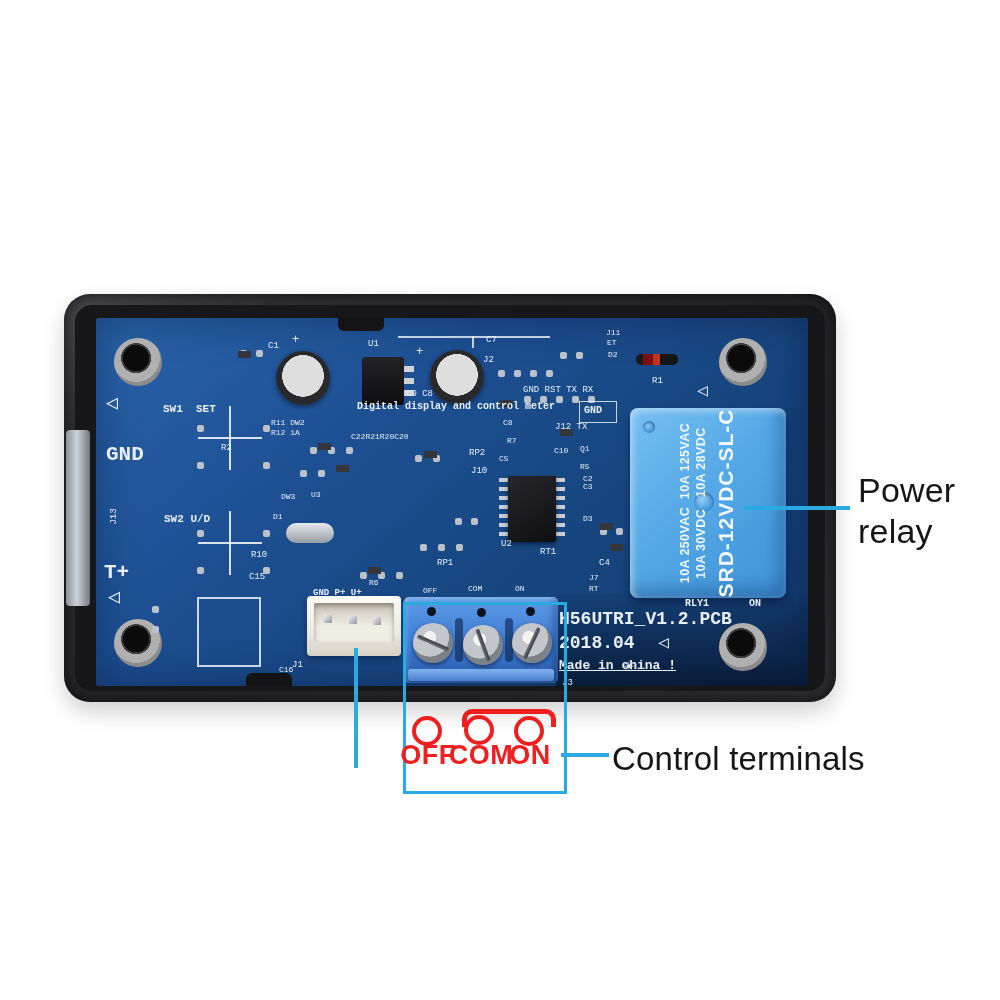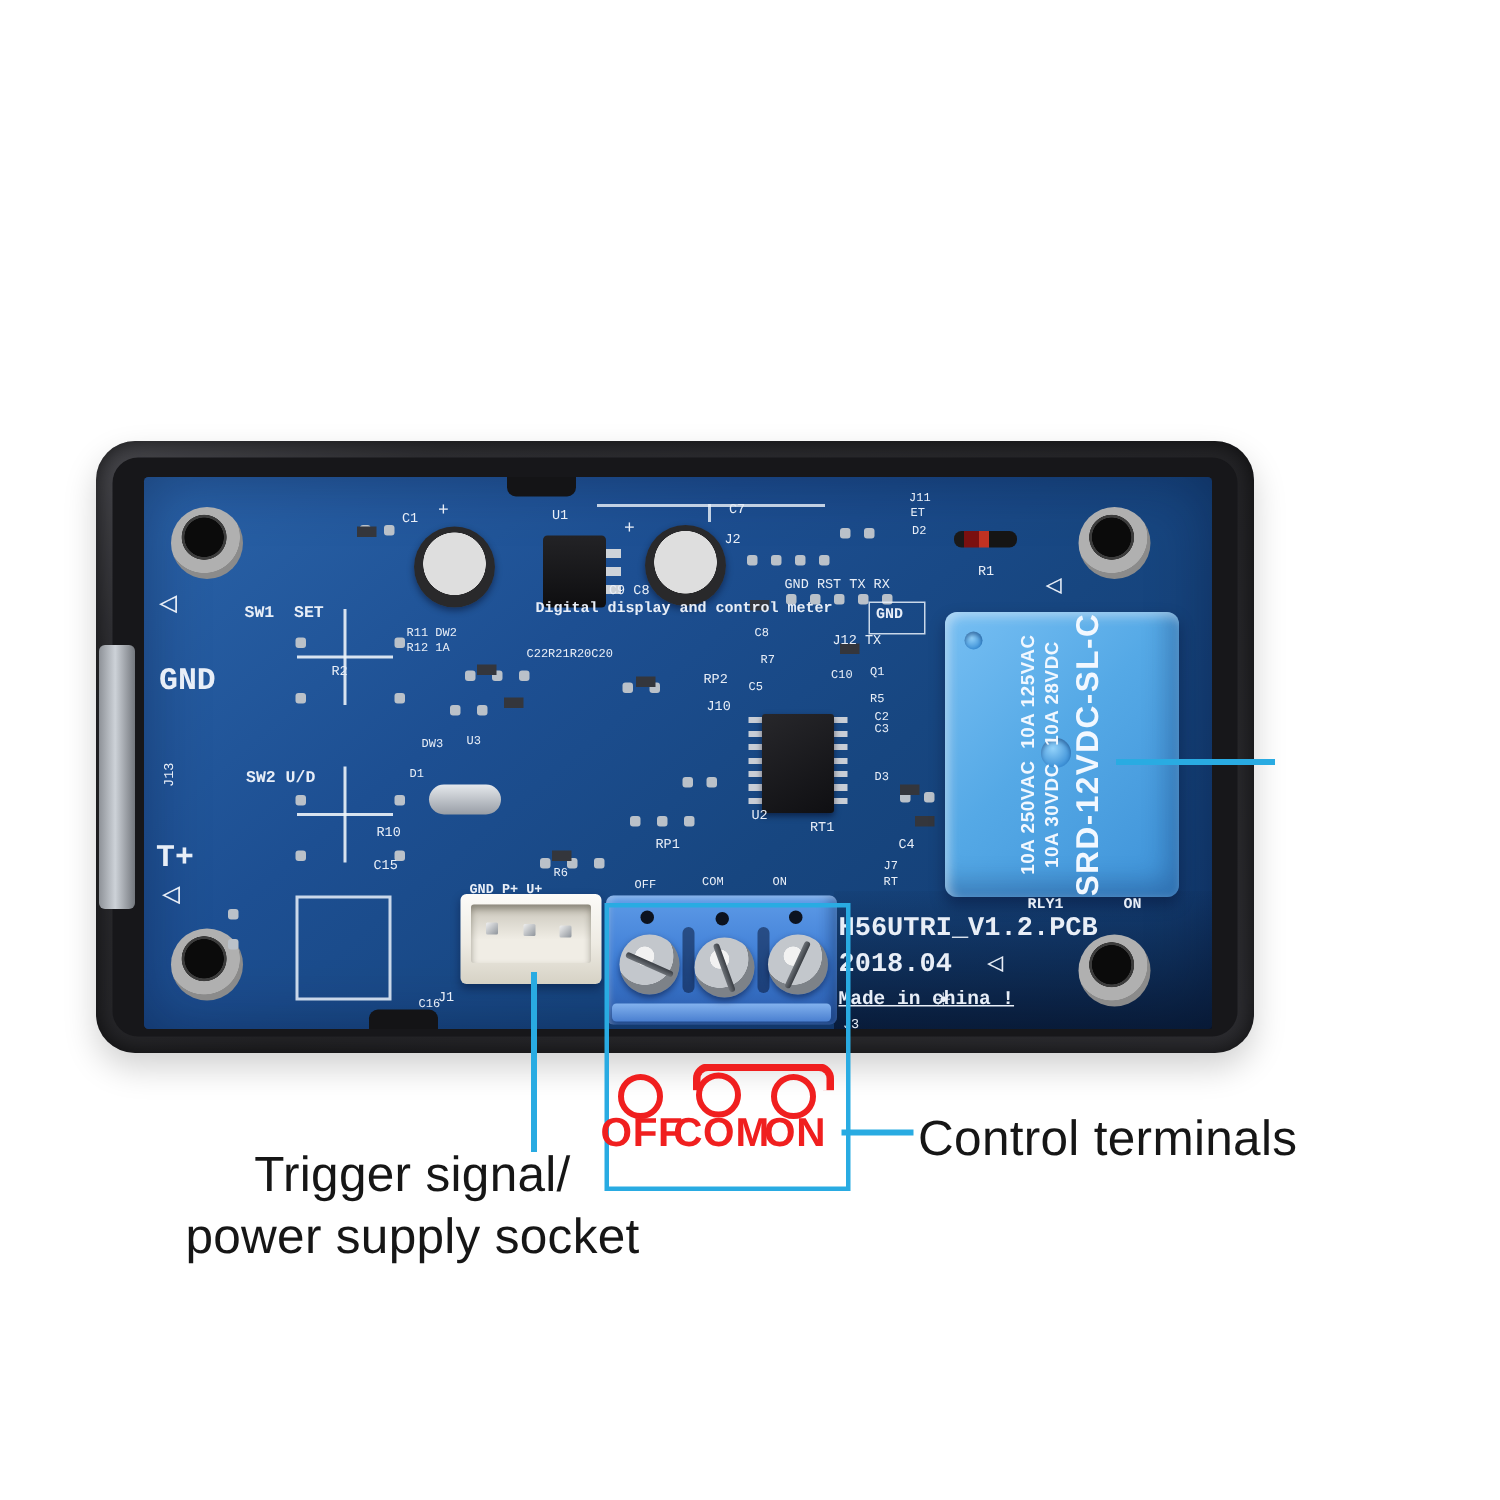--- a/index.html
+++ b/index.html
@@ -271,30 +271,30 @@
       <span class="sk b u" style="left: 559px; top: 659px; font-size: 13px;">Made in china !</span>
       <span class="sk" style="left: 562px; top: 679px; font-size: 9px;">J3</span>
       <span class="sk" style="left: 624px; top: 660px; font-size: 16px;">☀</span>
       <span class="sk" style="left: 106px; top: 394px; font-size: 20px;">◁</span>
       <span class="sk" style="left: 697px; top: 382px; font-size: 18px;">◁</span>
       <span class="sk" style="left: 108px; top: 588px; font-size: 20px;">◁</span>
       <span class="sk" style="left: 658px; top: 634px; font-size: 18px;">◁</span>
     </div>
 
   <div class="cline" id="line-relay"></div>
+  <div class="ann" id="power-label">
+    <span>Power</span>
+    <span>relay</span>
+  </div>
 
   <div id="box-ct"></div>
   <div class="cline" id="line-ct"></div>
   <div class="ann" id="ct-label">Control terminals</div>
 
   <div class="cline" id="line-trig"></div>
-  <div class="ann" id="trigger-label">
-    <span>Trigger signal/</span>
-    <span>power supply socket</span>
-  </div>
 
   <div class="rcirc" id="rc1"></div>
   <div class="rcirc" id="rc2"></div>
   <div class="rcirc" id="rc3"></div>
   <div class="rbridge"></div>
   <div class="rlabel" id="r-off">OFF</div>
   <div class="rlabel" id="r-com">COM</div>
   <div class="rlabel" id="r-on">ON</div>
 
 </div>

